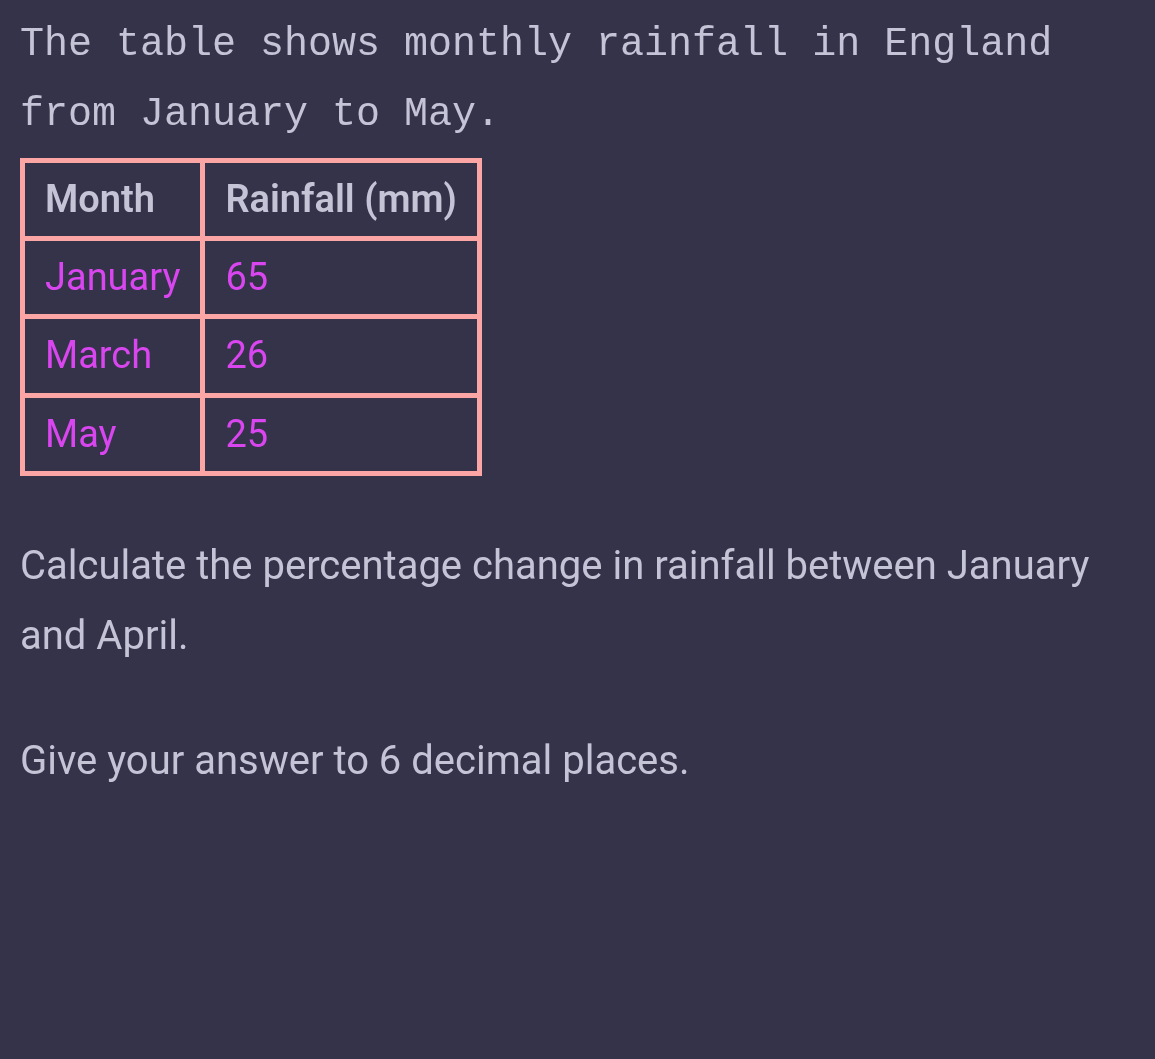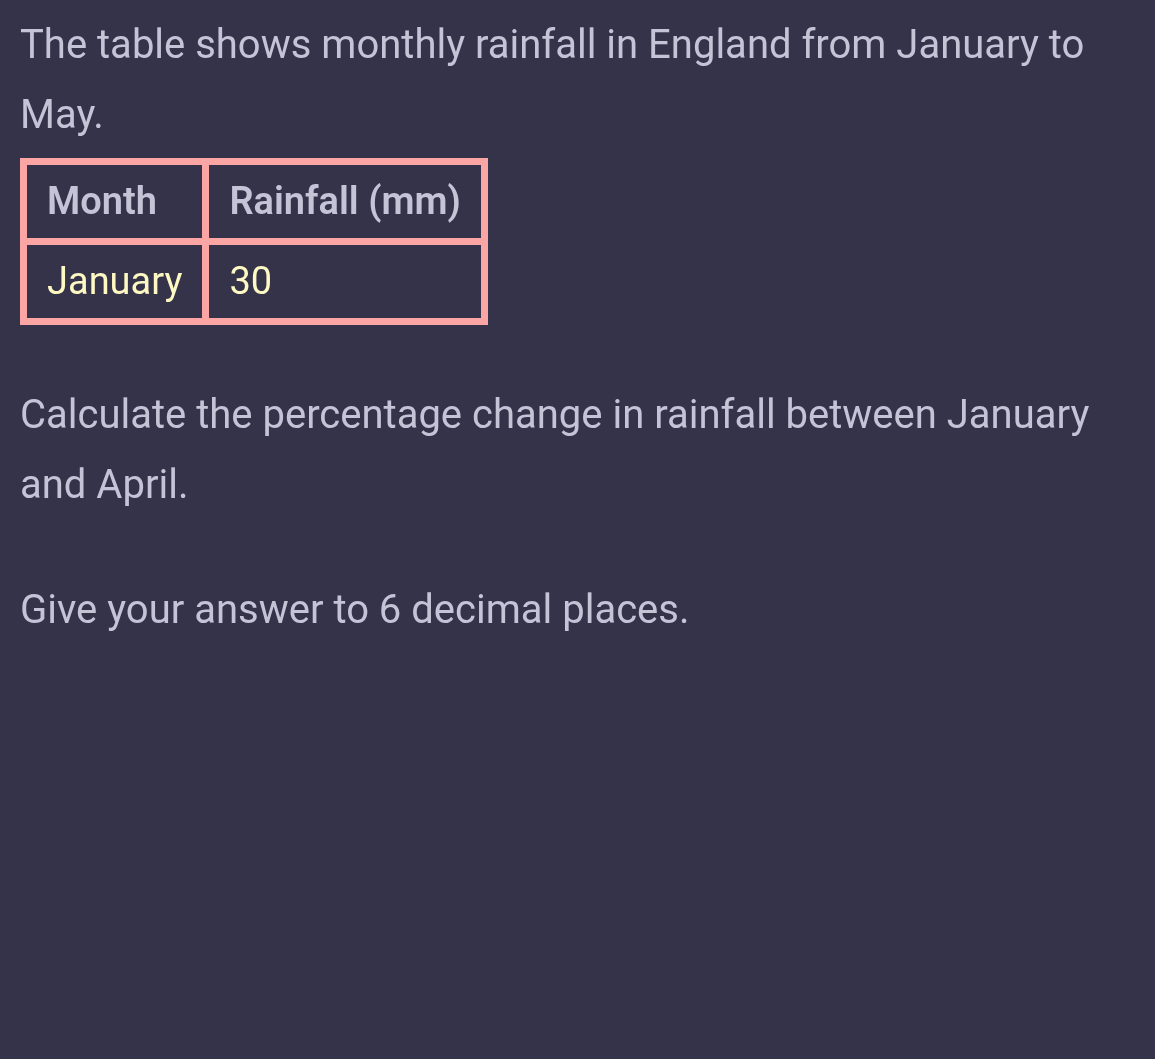--- a/index.html
+++ b/index.html
@@ -12,40 +12,41 @@
       color: #c5c3d6;
       font-family: -apple-system, BlinkMacSystemFont, 'Segoe UI', Roboto, sans-serif;
       width: 1155px;
       height: 1059px;
       padding: 10px 20px 20px 20px;
       font-size: 40px;
       line-height: 1.75;
     }
     .intro-text {
       margin-bottom: 8px;
+      font-family: Liberation Mono, monospace;
     }
     table {
       border-collapse: collapse;
       margin-bottom: 55px;
     }
     th, td {
-      border: 7px solid #fca5a5;
+      border: 5px solid #fca5a5;
       padding: 10px 20px;
       text-align: left;
       font-size: 38px;
       line-height: 1.4;
       font-weight: normal;
       margin-top: 36px;
     }
     th {
       font-weight: 600;
       color: #c5c3d6;
     }
     td {
-      color: #fef9c3;
+      color: #d946ef;
     }
     .question-text {
       margin-bottom: 55px;
     }
     .instruction-text {
     }
   </style>
 </head>
 <body>
 
@@ -54,20 +55,28 @@
 <table>
   <thead>
     <tr>
       <th>Month</th>
       <th>Rainfall (mm)</th>
     </tr>
   </thead>
   <tbody>
     <tr>
       <td>January</td>
-      <td>30</td>
+      <td>65</td>
+    </tr>
+    <tr>
+      <td>March</td>
+      <td>26</td>
+    </tr>
+    <tr>
+      <td>May</td>
+      <td>25</td>
     </tr>
   </tbody>
 </table>
 
 <div class="question-text">Calculate the percentage change in rainfall between January and April.</div>
 
 <div class="instruction-text">Give your answer to 6 decimal places.</div>
 
 </body></html>

